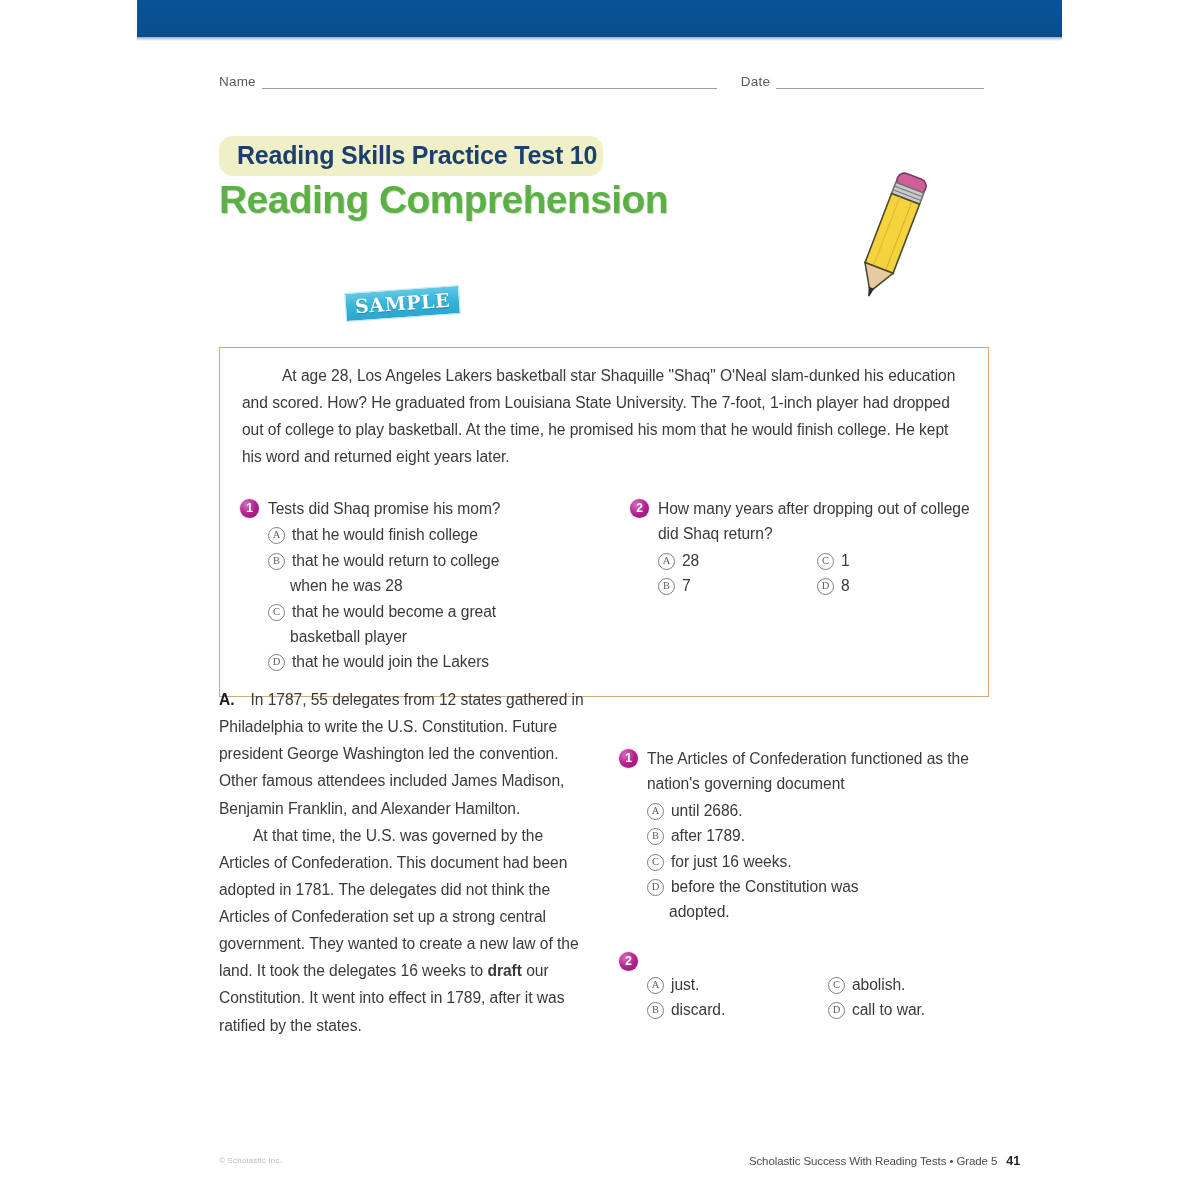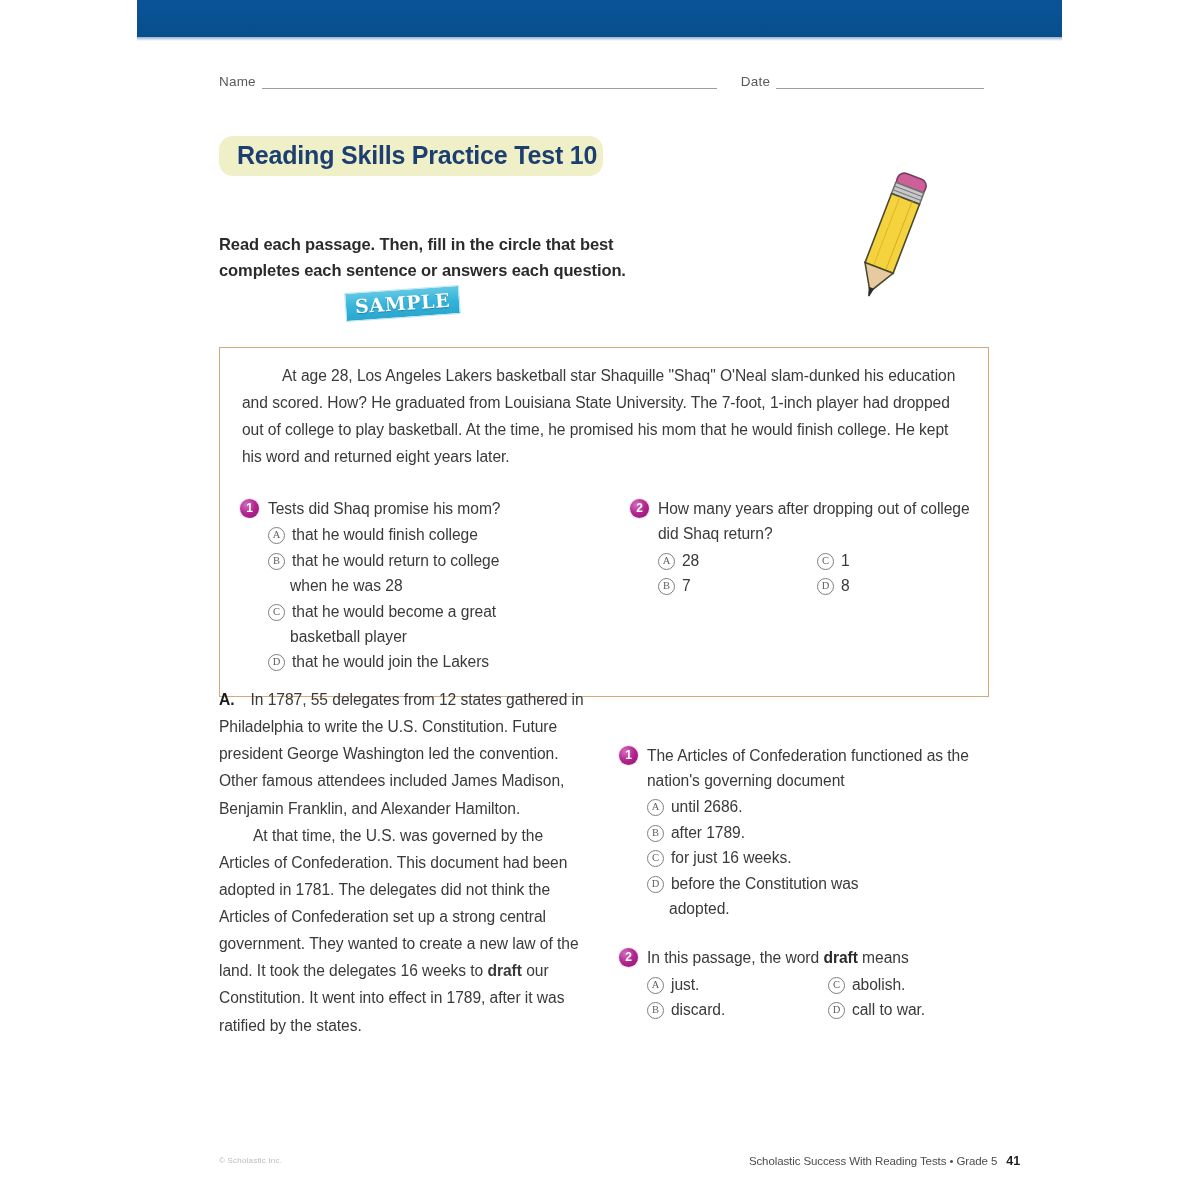--- a/index.html
+++ b/index.html
@@ -295,21 +295,21 @@
 
   <div class="namedate">
     <span class="nd-label">Name</span>
     <span class="nd-rule name"></span>
     <span class="nd-spacer"></span>
     <span class="nd-label">Date</span>
     <span class="nd-rule date"></span>
   </div>
 
   <div class="test-badge">Reading Skills Practice Test 10</div>
-  <div class="instructions">Read each passage. Then, fill in the circle that best completes each sentence or answers each question.</div>
+  <div class="main-title">Reading Comprehension</div>
 
   <svg class="pencil" viewBox="0 0 120 140">
     <g transform="rotate(21 60 70)">
       <rect x="46" y="8" width="30" height="16" rx="7" fill="#cf5f98" stroke="#7a3b60" stroke-width="1.6"></rect>
       <rect x="46" y="20" width="30" height="12" fill="#c9c9cb" stroke="#6f6f72" stroke-width="1.6"></rect>
       <line x1="46" y1="24" x2="76" y2="24" stroke="#7b7b7e" stroke-width="1.1"></line>
       <line x1="46" y1="28" x2="76" y2="28" stroke="#7b7b7e" stroke-width="1.1"></line>
       <rect x="46" y="32" width="30" height="74" fill="#f4d33f" stroke="#4a4a2c" stroke-width="1.6"></rect>
       <line x1="55" y1="32" x2="55" y2="106" stroke="#e0b92a" stroke-width="1"></line>
       <line x1="68" y1="32" x2="68" y2="106" stroke="#d9ae22" stroke-width="1"></line>
@@ -418,21 +418,20 @@
             <span class="bub">D</span>
             <span class="opt-text">before the Constitution was</span>
           </div>
           <div class="opt-cont">adopted.</div>
         </div>
       </div>
 
       <div class="q">
         <div class="q-head">
           <span class="q-num">2</span>
-          <span class="q-text"><span>In this passage, the word </span><b>draft</b><span> means</span></span>
         </div>
         <div class="opts two-col">
           <div class="opt">
             <span class="bub">A</span>
             <span class="opt-text">just.</span>
           </div>
           <div class="opt">
             <span class="bub">C</span>
             <span class="opt-text">abolish.</span>
           </div>

